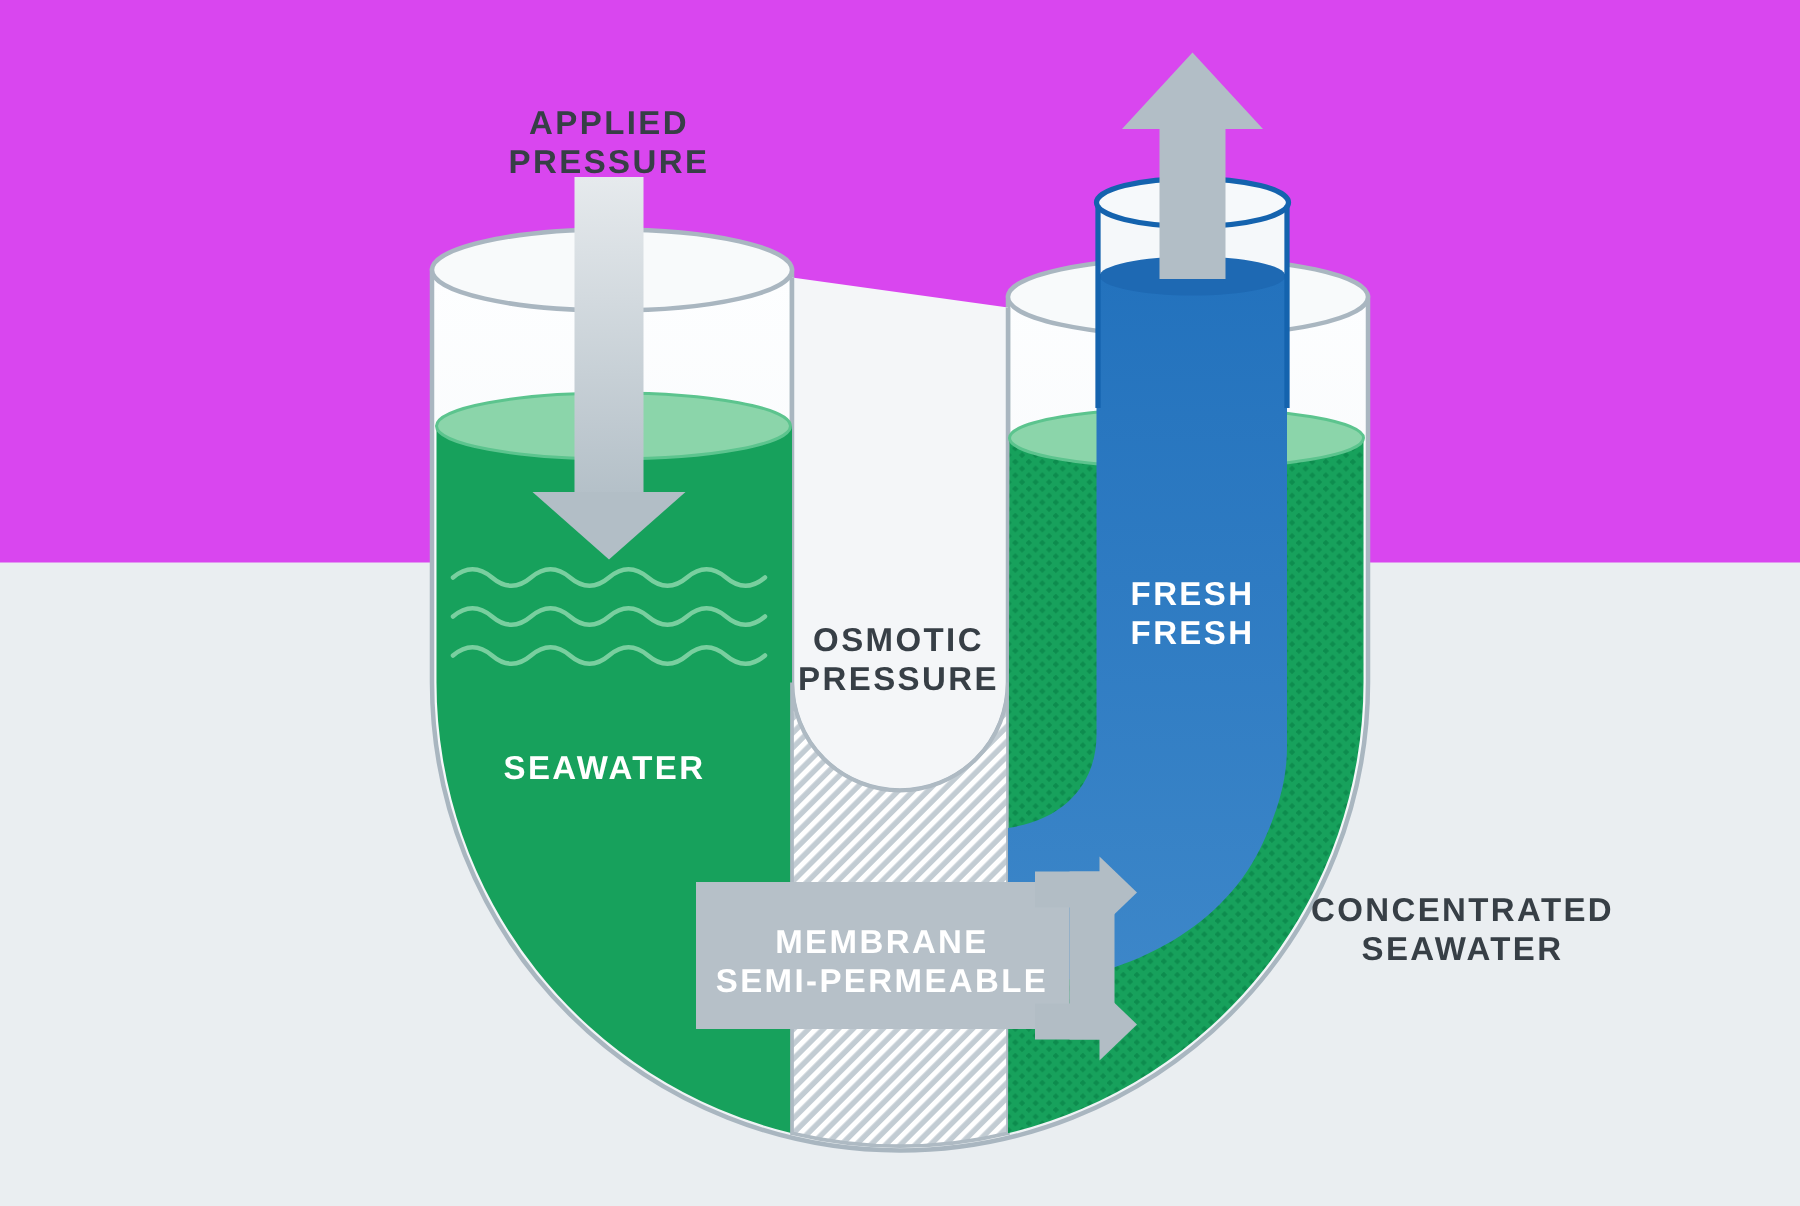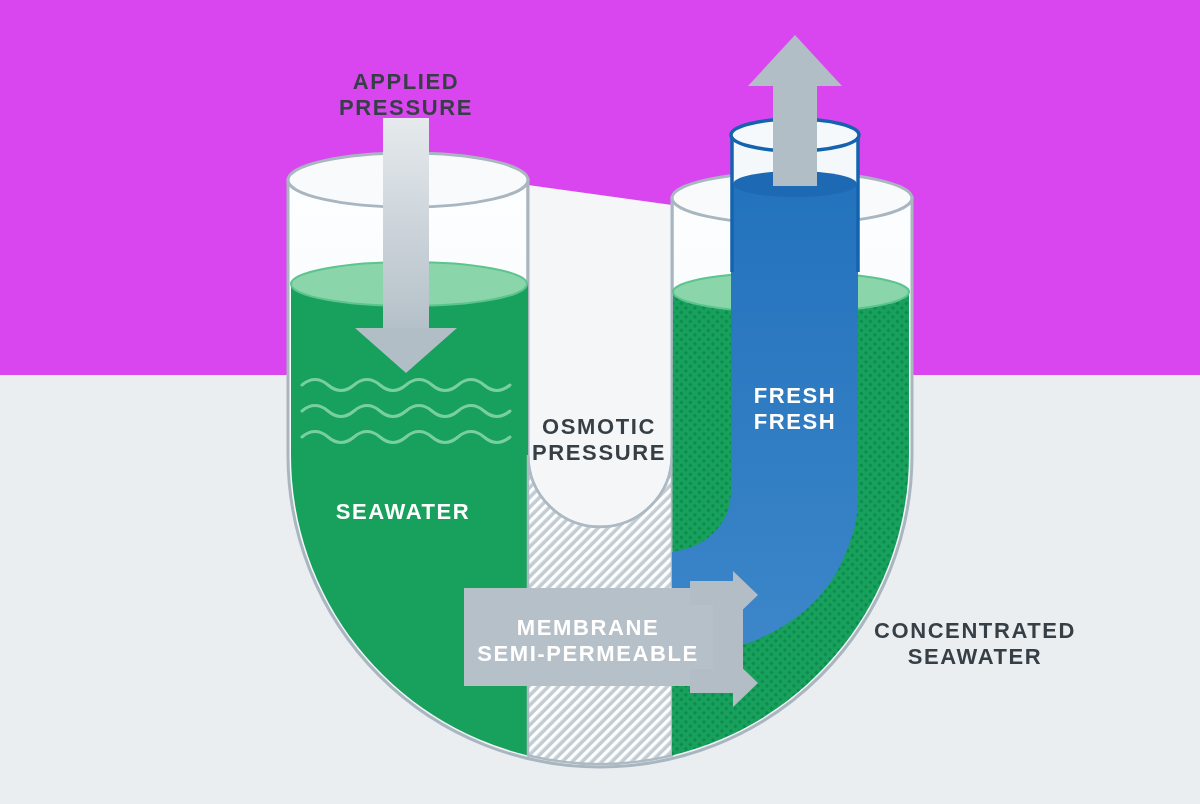--- a/index.html
+++ b/index.html
@@ -124,18 +124,18 @@
 
   <div class="label light" style="left:403px;top:512px">
     <span>SEAWATER</span>
   </div>
 
   <div class="label light" style="left:588px;top:641px">
     <span>MEMBRANE</span>
     <span>SEMI-PERMEABLE</span>
   </div>
 
-  <div class="label dark" style="left:975px;top:644px">
+  <div class="label dark" style="left:975px;top:620px">
     <span>CONCENTRATED</span>
     <span>SEAWATER</span>
   </div>
 
 </div>
 
 </body></html>

